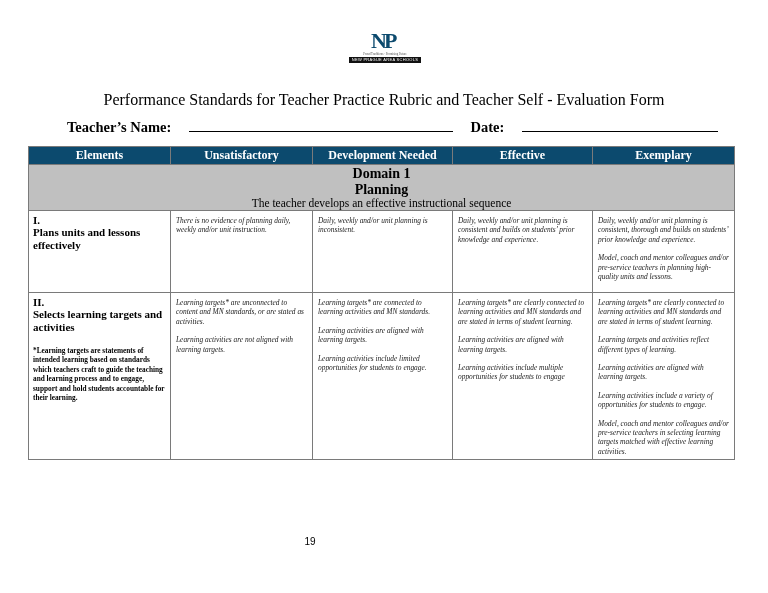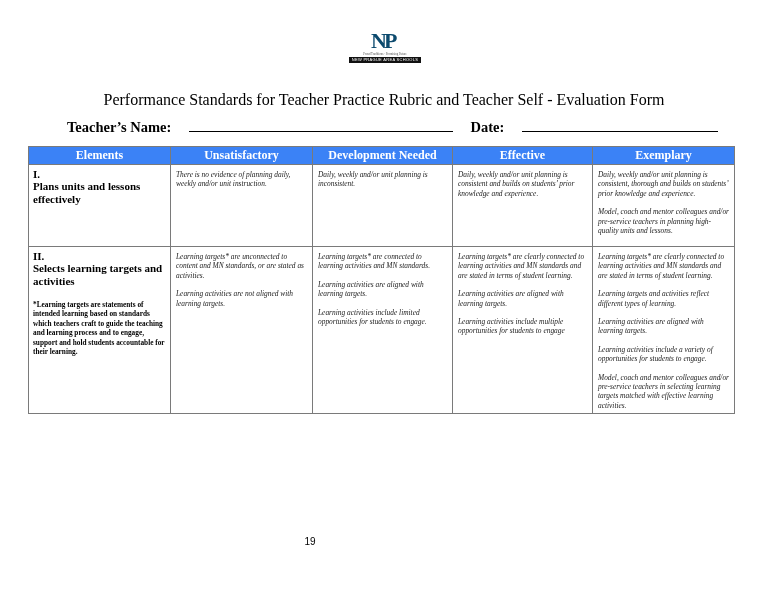--- a/index.html
+++ b/index.html
@@ -15,21 +15,21 @@
 
   .name-row { position: absolute; top: 119px; left: 67px; font-weight: bold; font-size: 14.5px; white-space: nowrap; }
   .name-row .lbl { display: inline-block; }
   .name-row .line { display: inline-block; border-bottom: 1px solid #000; height: 13px; vertical-align: baseline; }
   .name-line { width: 264px; margin-left: 14px; }
   .date-lbl { margin-left: 14px; }
   .date-line { width: 196px; margin-left: 14px; }
 
   table.rubric { position: absolute; left: 28px; top: 146px; width: 706px; border-collapse: collapse; table-layout: fixed; }
   table.rubric td, table.rubric th { border: 1px solid #7a7a7a; vertical-align: top; }
-  .hdr th { background: #3b82f6; color: #fff; font-weight: bold; font-size: 12px; height: 18px; line-height: 16px; text-align: center; border-color: #4a1a1c; border-right-color: #8a4a4c; }
+  .hdr th { background: #0c4a6e; color: #fff; font-weight: bold; font-size: 12px; height: 18px; line-height: 16px; text-align: center; border-color: #4a1a1c; border-right-color: #8a4a4c; }
   .domain-row td { background: #c0c0c0; text-align: center; height: 45px; border-color: #a0a0a0; }
   .domain-title { font-weight: bold; font-size: 14px; line-height: 15px; padding-top: 1px; }
   .domain-desc { font-size: 11.5px; line-height: 13px; }
   .indicator-row td { background: #fff; text-align: center; height: 44px; }
   .ind-title { font-weight: bold; font-size: 15px; line-height: 17px; padding-top: 1px; }
   .ind-sub { font-size: 11.5px; line-height: 13px; }
 
   .elem-cell { padding: 4px 4px 0 4px; }
   .elem-num { font-weight: bold; font-size: 11px; line-height: 11px; }
   .elem-name { font-weight: bold; font-size: 11px; line-height: 13px; }
@@ -67,20 +67,27 @@
       <col style="width:140px">
       <col style="width:142px">
   </colgroup>
   <tbody>
       <tr class="hdr">
     <th>Elements</th>
     <th>Unsatisfactory</th>
     <th>Development Needed</th>
     <th>Effective</th>
     <th>Exemplary</th>
+  </tr>
+  <tr class="domain-row">
+    <td colspan="5">
+      <div class="domain-title">Domain 1</div>
+      <div class="domain-title">Planning</div>
+      <div class="domain-desc">The teacher develops an effective instructional sequence</div>
+    </td>
   </tr>
   <tr class="row1">
     <td class="elem-cell">
       <div class="elem-num">I.</div>
       <div class="elem-name">Plans units and lessons effectively</div>
     </td>
     <td class="desc-cell">
       <p>There is no evidence of planning daily, weekly and/or unit instruction.</p>
     </td>
     <td class="desc-cell">

